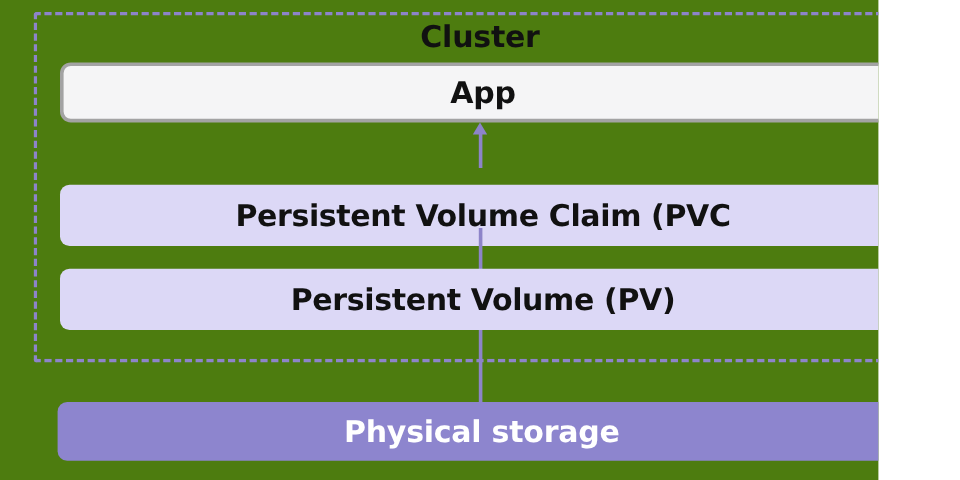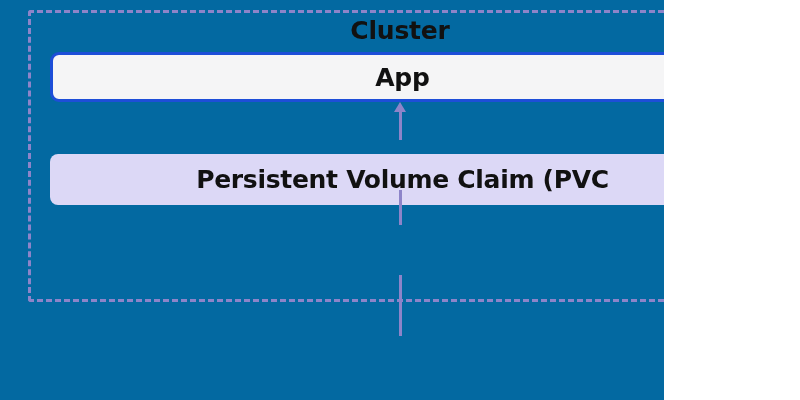--- a/index.html
+++ b/index.html
@@ -2,23 +2,23 @@
 <html><head>
 <meta charset="utf-8">
 <style>
   html, body {
     margin: 0;
     padding: 0;
     background: #ffffff;
   }
   #canvas {
     position: relative;
-    width: 664px;
+    width: 732px;
     height: 400px;
-    background: #0369a1;
+    background: #4d7c0f;
     font-family: "DejaVu Sans", "Liberation Sans", sans-serif;
     overflow: hidden;
   }
 
   
   .cluster-box {
     position: absolute;
     left: 28px;
     top: 10px;
     width: 744px;
@@ -40,21 +40,21 @@
   }
 
   
   .app-box {
     position: absolute;
     left: 50px;
     top: 52px;
     width: 705px;
     height: 50px;
     background: #f5f5f6;
-    border: 3px solid #1d4ed8;
+    border: 3px solid #a3a3a3;
     border-radius: 9px;
     box-sizing: border-box;
     display: flex;
     align-items: center;
     justify-content: center;
   }
   .app-label {
     font-size: 25px;
     font-weight: bold;
     color: #111111;
@@ -141,17 +141,23 @@
 
   <div class="arrowhead"></div>
   <div class="connector c1"></div>
 
   <div class="lav-box pvc">
     <span class="lav-label">Persistent Volume Claim (PVC</span>
   </div>
 
   <div class="connector c2"></div>
 
+  <div class="lav-box pv">
+    <span class="lav-label">Persistent Volume (PV)</span>
+  </div>
 
   <div class="connector c3"></div>
 
+  <div class="storage-box">
+    <span class="storage-label">Physical storage</span>
+  </div>
 
 </div>
 
 </body></html>

